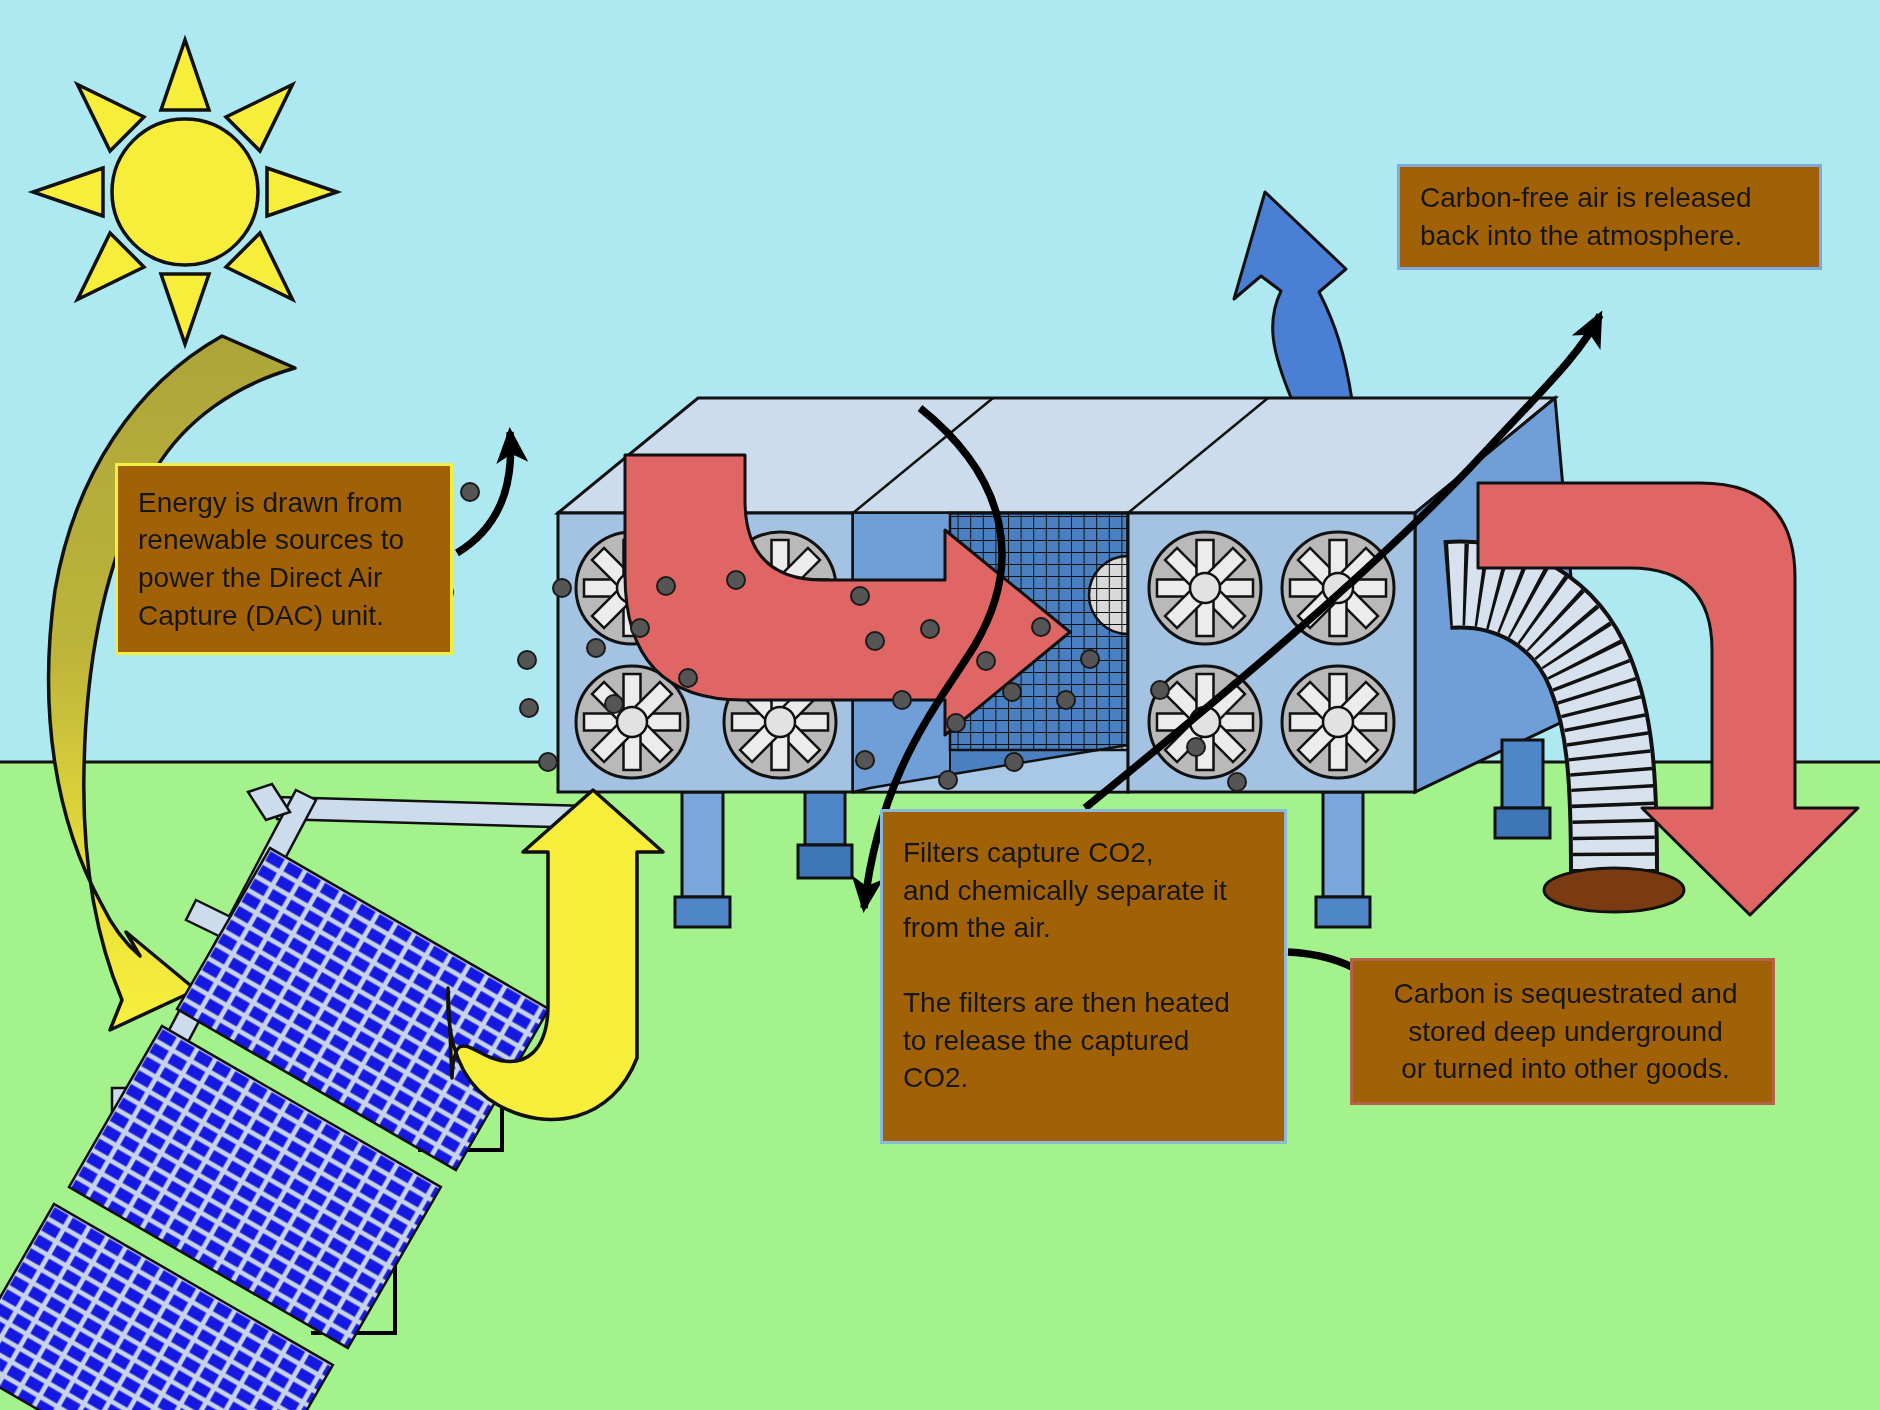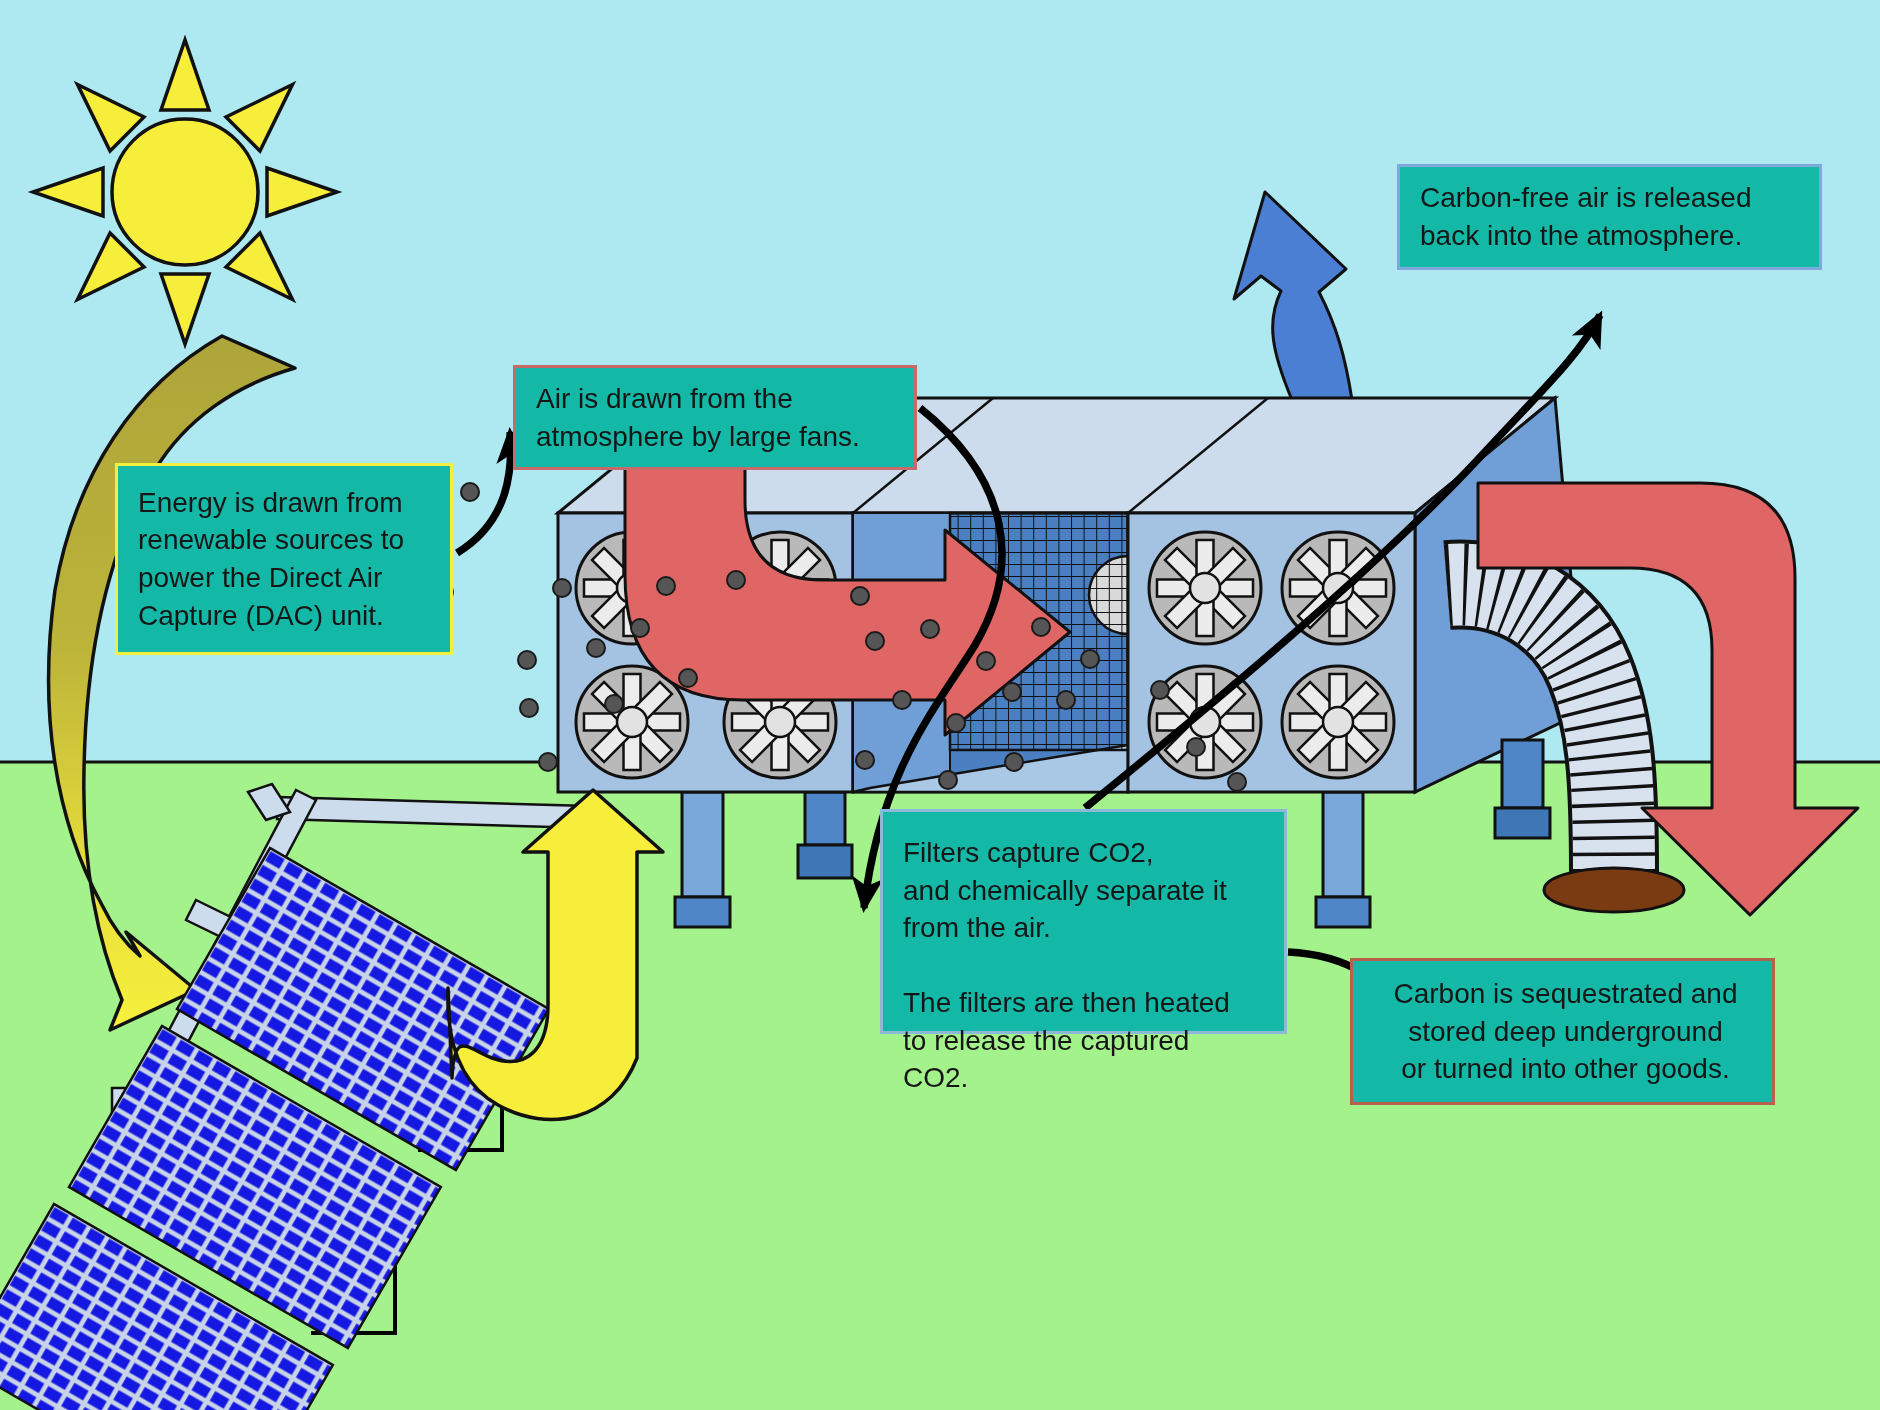--- a/index.html
+++ b/index.html
@@ -2,31 +2,31 @@
 <html><head>
 <meta charset="utf-8">
 <style>
   html,body{margin:0;padding:0;background:#dfe3e6;}
   #canvas{
     position:relative;width:1880px;height:1410px;overflow:hidden;
     font-family:"Liberation Sans",sans-serif;background:#aee9f2;
   }
   #art{position:absolute;left:0;top:0;width:1880px;height:1410px;}
   .callout{
-    position:absolute;box-sizing:border-box;background:#14b8a6;
+    position:absolute;box-sizing:border-box;background:#a16207;
     color:#161616;font-size:28px;line-height:1.34;
     display:flex;flex-direction:column;justify-content:center;
     padding:10px 14px 10px 20px;white-space:pre-line;
     border:3px solid #999;
   }
   .callout.top-align{justify-content:flex-start;padding-top:22px;}
   #box-energy   {left:115px; top:463px; width:338px; height:192px; border-color:#f4ef3d;}
   #box-air      {left:513px; top:365px; width:404px; height:105px; border-color:#c96a6a;}
   #box-carbfree {left:1397px;top:164px; width:425px; height:106px; border-color:#7ea9da;}
-  #box-filters  {left:880px; top:809px; width:407px; height:225px; border-color:#8cb9d8;}
+  #box-filters  {left:880px; top:809px; width:407px; height:335px; border-color:#8cb9d8;}
   #box-carbseq  {left:1350px;top:958px; width:425px; height:147px; border-color:#b5614b;text-align:center;}
 </style>
 </head>
 <body>
 
 <div id="canvas">
 
 <svg id="art" viewBox="0 0 1880 1410" xmlns="http://www.w3.org/2000/svg" xmlns:xlink="http://www.w3.org/1999/xlink">
   <defs>
     <linearGradient id="sunGrad" x1="0" y1="340" x2="0" y2="1030" gradientUnits="userSpaceOnUse">
@@ -212,22 +212,20 @@
     <path d="M920,408 C1010,480 1022,565 975,645 C938,705 880,770 864,908" marker-end="url(#ah)"></path>
     <path d="M1085,808 C1230,690 1385,560 1482,455 C1540,392 1580,355 1600,315" marker-end="url(#ah)"></path>
     <path d="M1288,952 C1350,955 1385,982 1410,1020" marker-end="url(#ah)"></path>
   </g>
 </svg>
 
   <div class="callout" id="box-energy">Energy is drawn from
 renewable sources to
 power the Direct Air
 Capture (DAC) unit.</div>
-  <div class="callout" id="box-air">Air is drawn from the
-atmosphere by large fans.</div>
   <div class="callout" id="box-carbfree">Carbon-free air is released
 back into the atmosphere.</div>
   <div class="callout top-align" id="box-filters">Filters capture CO2,
 and chemically separate it
 from the air.
 
 The filters are then heated
 to release the captured
 CO2.</div>
   <div class="callout" id="box-carbseq">Carbon is sequestrated and

